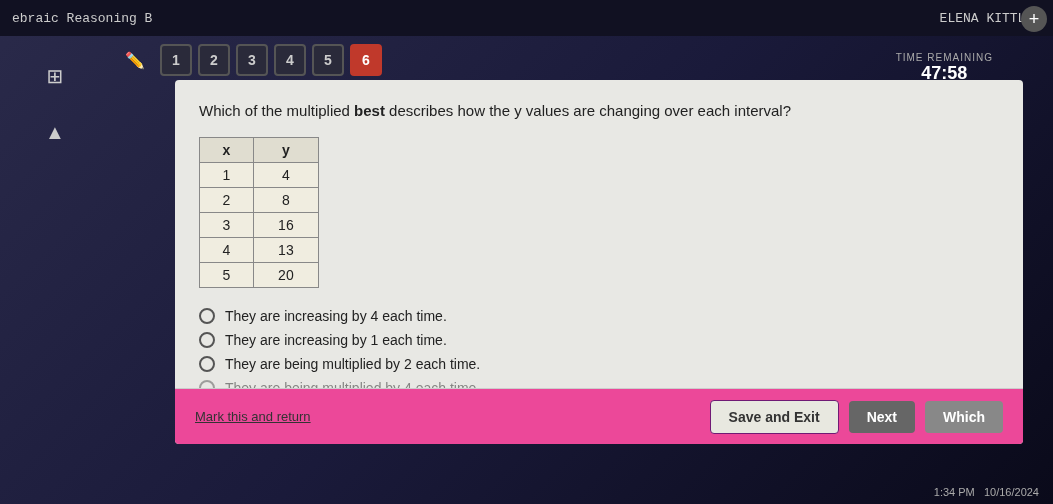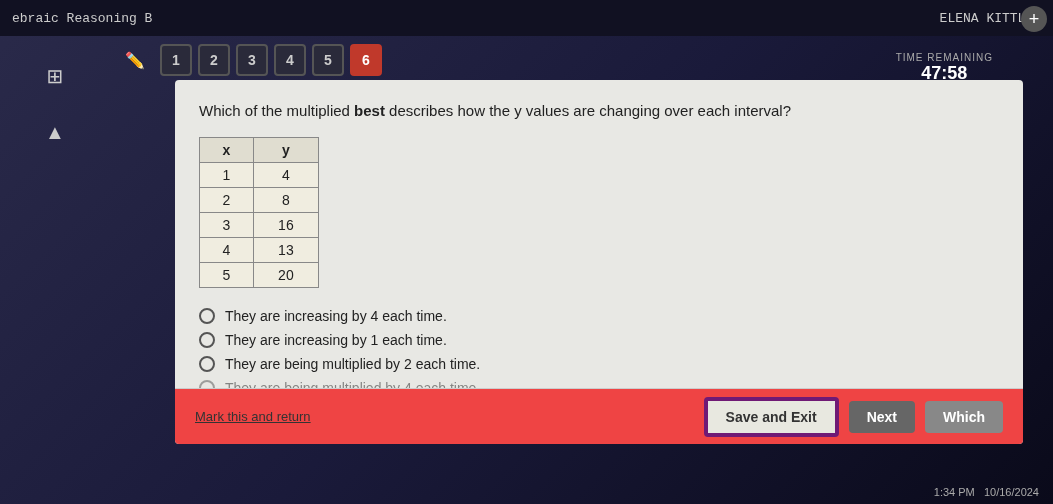--- a/index.html
+++ b/index.html
@@ -198,21 +198,21 @@
 
     
     .card-bottom {
       position: absolute;
       bottom: 0; left: 0; right: 0;
       height: 56px;
       display: flex;
       align-items: center;
       justify-content: space-between;
       padding: 0 20px;
-      background: #ef4444;
+      background: #ec4899;
       border-top: 1px solid #ccc;
     }
     .mark-return-link {
       color: #333;
       font-size: 13px;
       text-decoration: underline;
       cursor: pointer;
     }
     .bottom-right-buttons {
       display: flex;
@@ -225,21 +225,21 @@
       padding: 8px 18px;
       border: none;
       border-radius: 4px;
       font-size: 14px;
       font-weight: 600;
       cursor: pointer;
     }
     .btn-save {
       background: #e8e8e0;
       color: #333;
-      border: 4px solid #701a75;
+      border: 1px solid #701a75;
       text-align: center;
     }
     .btn-next {
       background: #666;
       color: #fff;
     }
     .btn-submit {
       background: #888;
       color: #fff;
     }

